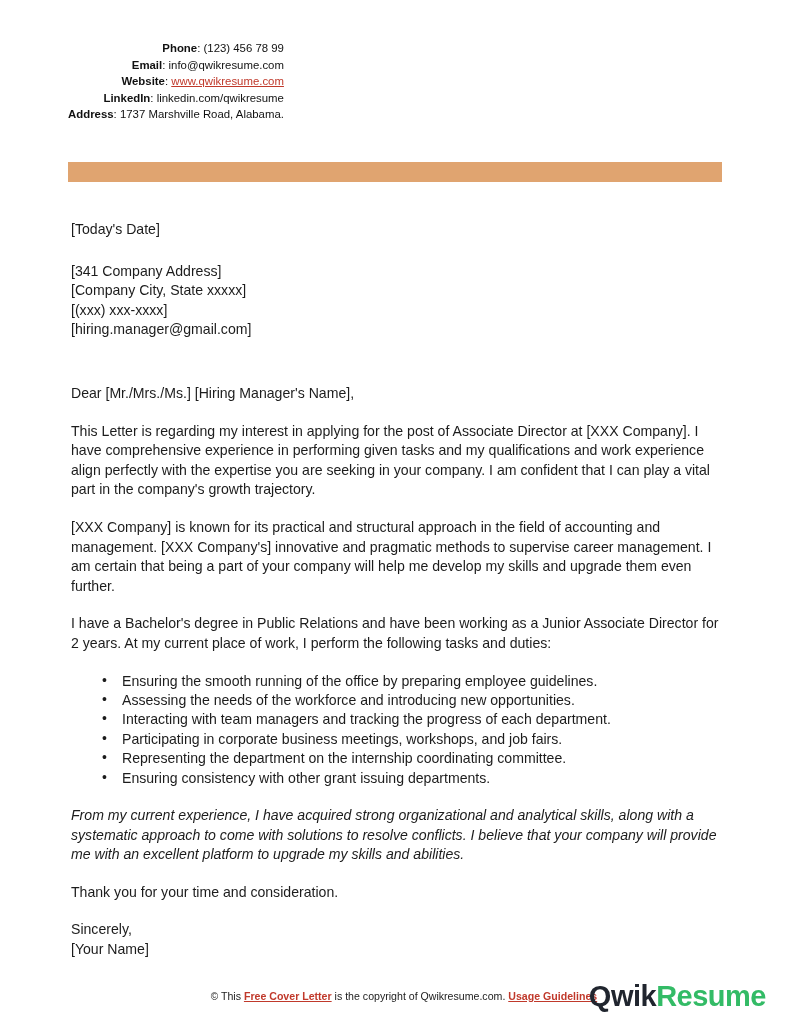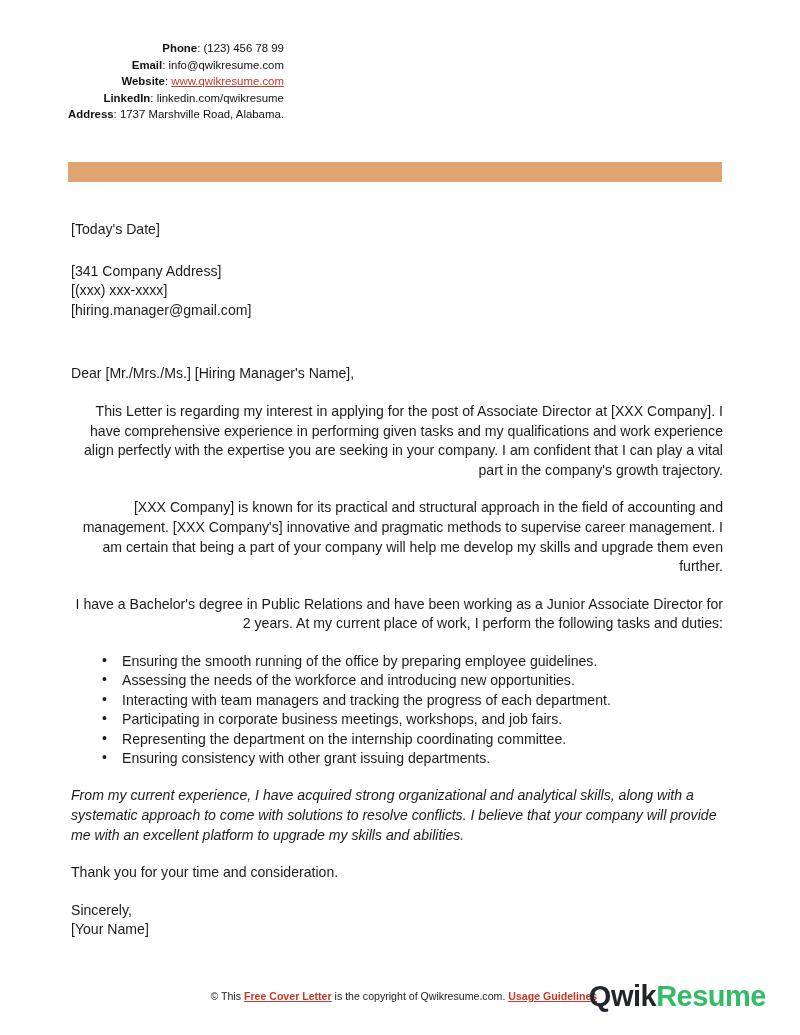--- a/index.html
+++ b/index.html
@@ -93,21 +93,21 @@
   .date-line { margin-bottom: 22px !important; }
 
   .recipient-block { margin-bottom: 0; }
   .recipient-block div { line-height: 19.6px; }
 
   .salutation {
     margin-top: 44px !important;
     margin-bottom: 18px !important;
   }
 
-  .para { margin-bottom: 18px !important; text-align: right; }
+  .para { margin-bottom: 18px !important; text-align: left; }
 
   .duties {
     list-style: none;
     margin: 6px 0 18px 0;
     padding: 0;
   }
   .duties li {
     position: relative;
     padding-left: 51px;
     line-height: 19.4px;
@@ -204,20 +204,21 @@
   </div>
 
   <div class="accent-bar"></div>
 
   <div class="letter">
 
     <p class="date-line">[Today's Date]</p>
 
     <div class="recipient-block">
       <div>[341 Company Address]</div>
+      <div>[Company City, State xxxxx]</div>
       <div>[(xxx) xxx-xxxx]</div>
       <div>[hiring.manager@gmail.com]</div>
     </div>
 
     <p class="salutation">Dear [Mr./Mrs./Ms.] [Hiring Manager's Name],</p>
 
     <p class="para">This Letter is regarding my interest in applying for the post of Associate Director at [XXX Company]. I have comprehensive experience in performing given tasks and my qualifications and work experience align perfectly with the expertise you are seeking in your company. I am confident that I can play a vital part in the company's growth trajectory.</p>
 
     <p class="para">[XXX Company] is known for its practical and structural approach in the field of accounting and management. [XXX Company's] innovative and pragmatic methods to supervise career management. I am certain that being a part of your company will help me develop my skills and upgrade them even further.</p>
 

